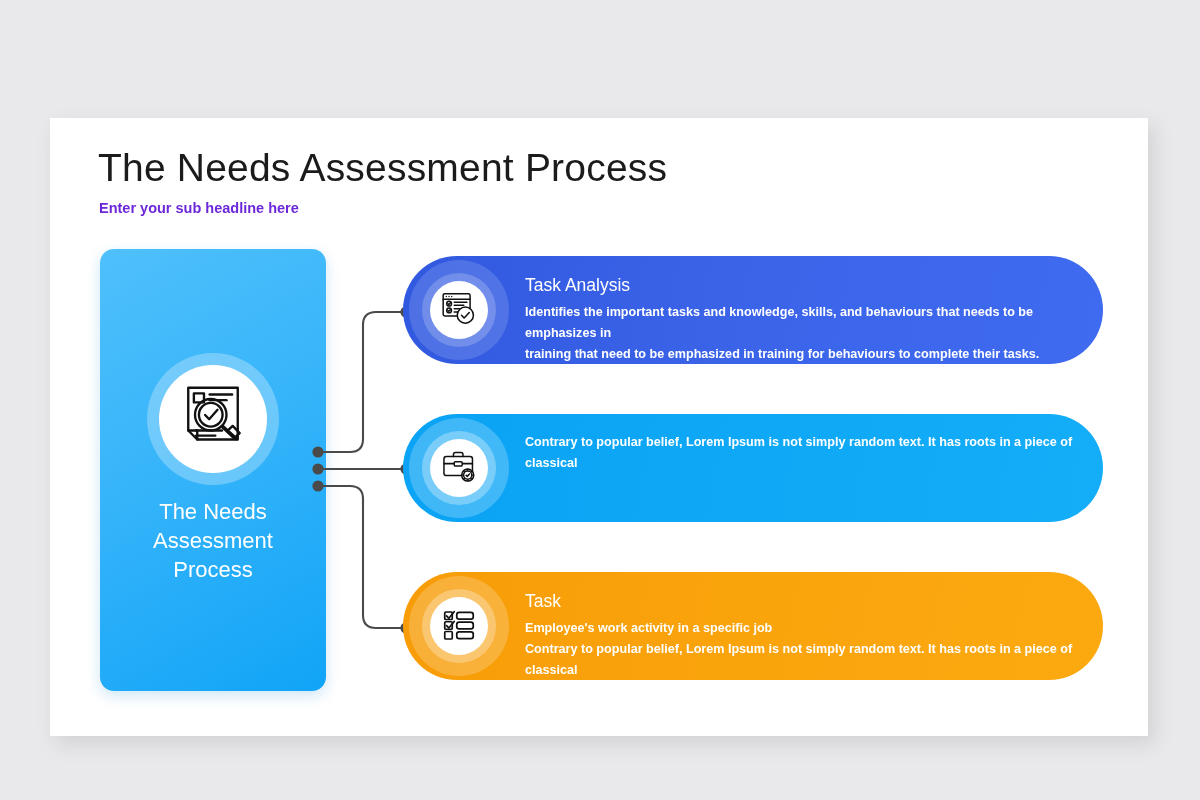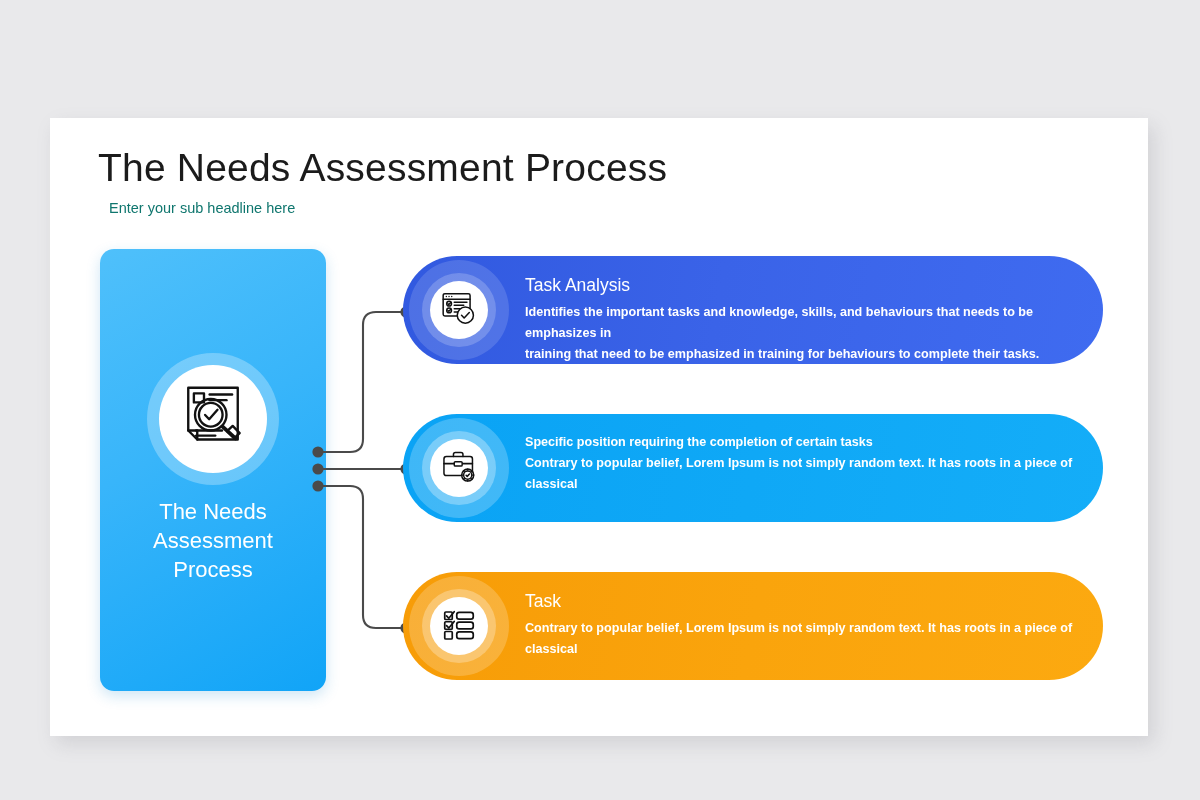--- a/index.html
+++ b/index.html
@@ -35,25 +35,25 @@
     left: 48px;
     top: 28px;
     font-size: 39px;
     font-weight: 400;
     color: #1b1b1b;
     letter-spacing: 0.2px;
     white-space: nowrap;
   }
   .page-subtitle {
     position: absolute;
-    left: 59px;
+    left: 49px;
     top: 82px;
     font-size: 14.5px;
-    font-weight: 400;
-    color: #0f766e;
+    font-weight: 700;
+    color: #6d28d9;
     white-space: nowrap;
   }
   
   .hero-panel {
     position: absolute;
     left: 50px;
     top: 131px;
     width: 226px;
     height: 442px;
     border-radius: 14px;
@@ -273,21 +273,20 @@
                 <path d="M33 35.6 l1.4 1.5 l2.8 -3"></path>
                 <path d="M35 27.9 v1.6 M35 41.5 v1.6 M27.4 35.5 h1.6 M41 35.5 h1.6
                          M29.6 30.1 l1.2 1.2 M39.2 39.7 l1.2 1.2 M40.4 30.1 l-1.2 1.2 M30.8 39.7 l-1.2 1.2" stroke-width="1.5"></path>
               </svg>
             </span>
           </div>
         </div>
       </div>
       <div class="row-text">
         <div class="row-desc">
-          <span>Specific position requiring the completion of certain tasks</span>
           <span>Contrary to popular belief, Lorem Ipsum is not simply random text. It has roots in a piece of classical</span>
         </div>
       </div>
     </div>
 
     <div class="row row-3">
       <div class="row-badge">
         <div class="row-badge-mid">
           <div class="row-badge-disc">
             <span>
@@ -301,19 +300,20 @@
                 <rect x="5" y="34" width="10" height="10" rx="1.4"></rect>
                 <rect x="21" y="34.6" width="22" height="8.8" rx="3.2"></rect>
               </svg>
             </span>
           </div>
         </div>
       </div>
       <div class="row-text">
         <div class="row-title">Task</div>
         <div class="row-desc">
+          <span>Employee's work activity in a specific job</span>
           <span>Contrary to popular belief, Lorem Ipsum is not simply random text. It has roots in a piece of classical</span>
         </div>
       </div>
     </div>
 
   </div>
 </div>
 
 </body></html>

